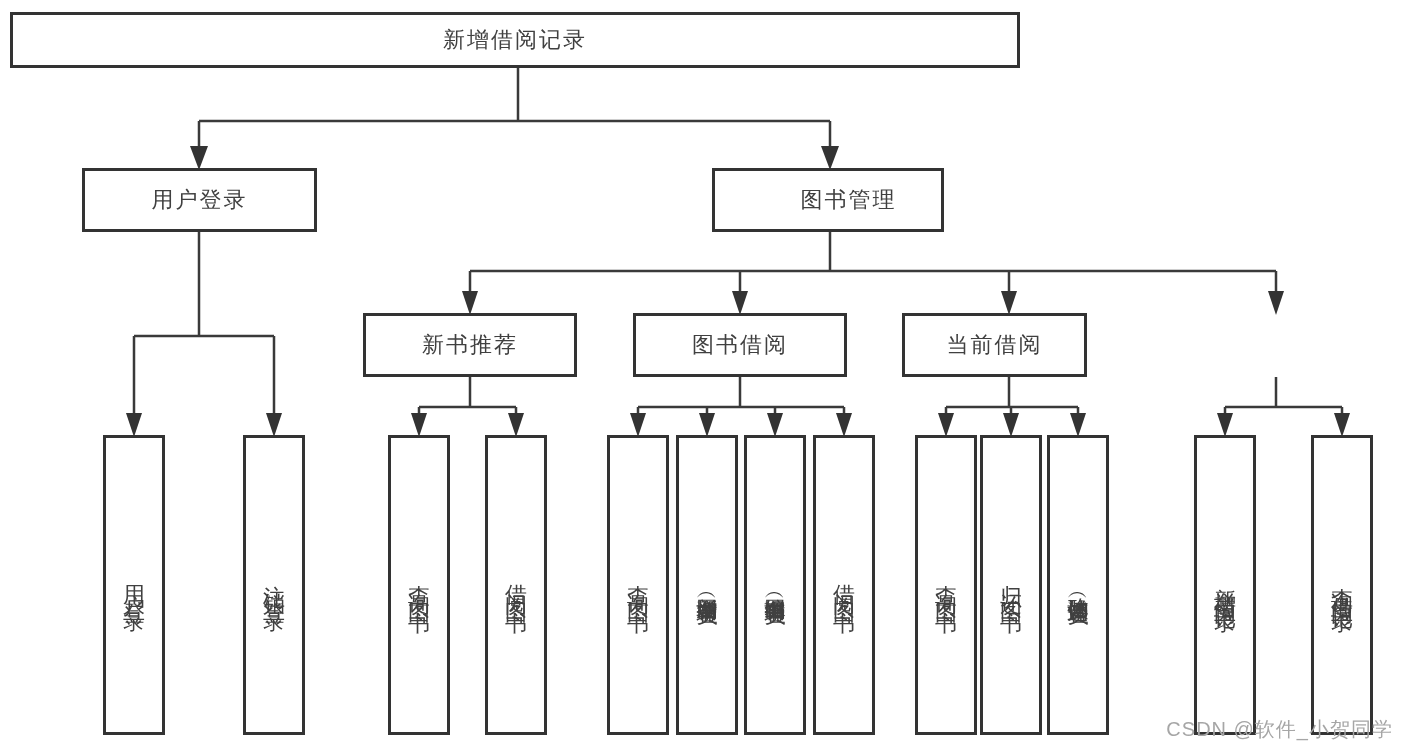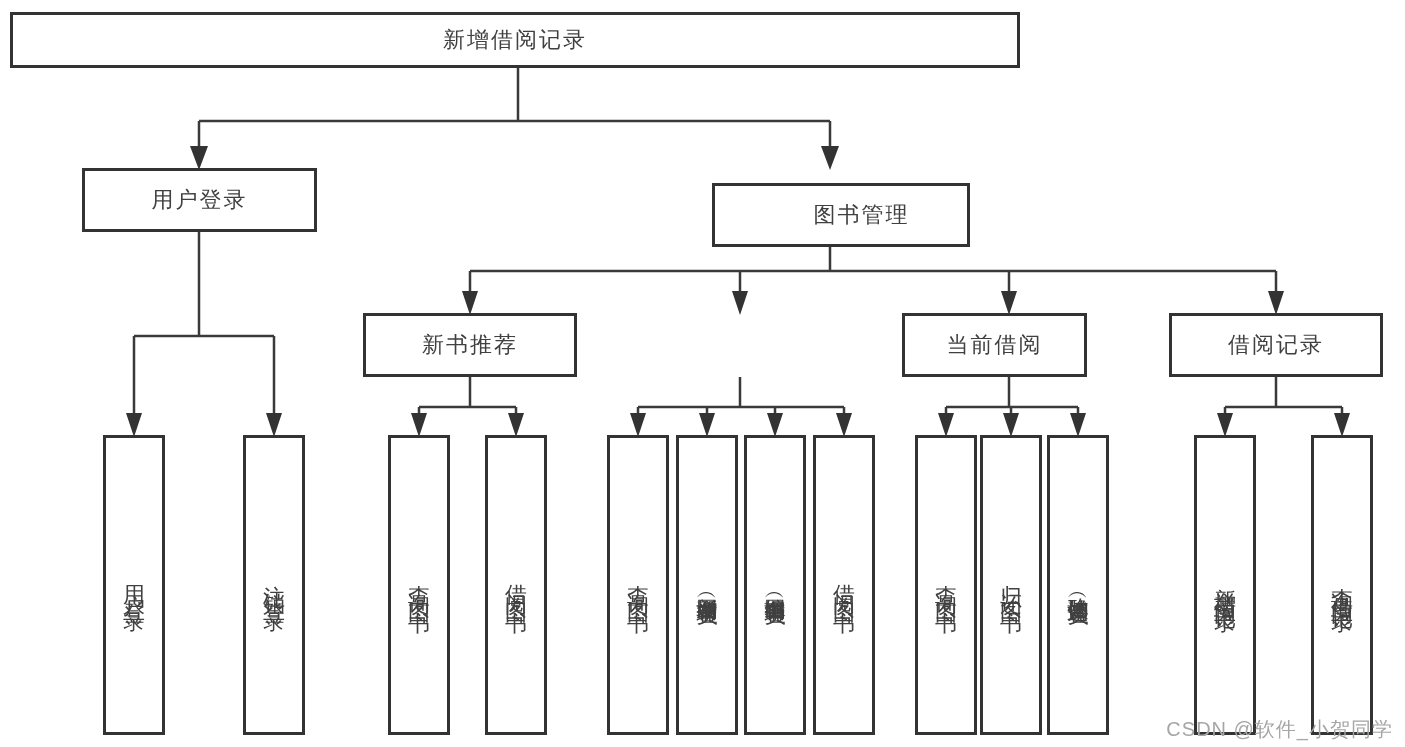--- a/index.html
+++ b/index.html
@@ -91,25 +91,25 @@
       <polygon points="1070,413 1086,413 1078,437"></polygon>
 
       <polygon points="1217,413 1233,413 1225,437"></polygon>
       <polygon points="1334,413 1350,413 1342,437"></polygon>
     </g>
   </svg>
 
   <div class="hbox" style="left:10px;top:12px;width:1010px;height:56px;">新增借阅记录</div>
 
   <div class="hbox" style="left:82px;top:168px;width:235px;height:64px;">用户登录</div>
-  <div class="hbox" style="left:712px;top:183px;width:258px;height:64px;padding-left:41px;">图书管理</div>
+  <div class="hbox" style="left:712px;top:168px;width:232px;height:64px;padding-left:41px;">图书管理</div>
 
   <div class="hbox" style="left:363px;top:313px;width:214px;height:64px;">新书推荐</div>
+  <div class="hbox" style="left:633px;top:313px;width:214px;height:64px;">图书借阅</div>
   <div class="hbox" style="left:902px;top:313px;width:185px;height:64px;">当前借阅</div>
-  <div class="hbox" style="left:1169px;top:313px;width:214px;height:64px;">借阅记录</div>
 
   <div class="vbox" style="left:103px;">用户登录</div>
   <div class="vbox" style="left:243px;">注销登录</div>
 
   <div class="vbox" style="left:388px;">查询图书</div>
   <div class="vbox" style="left:485px;">借阅图书</div>
 
   <div class="vbox" style="left:607px;">查询图书</div>
   <div class="vbox long" style="left:676px;">新增图书（管理员）</div>
   <div class="vbox long" style="left:744px;">编辑图书（管理员）</div>

